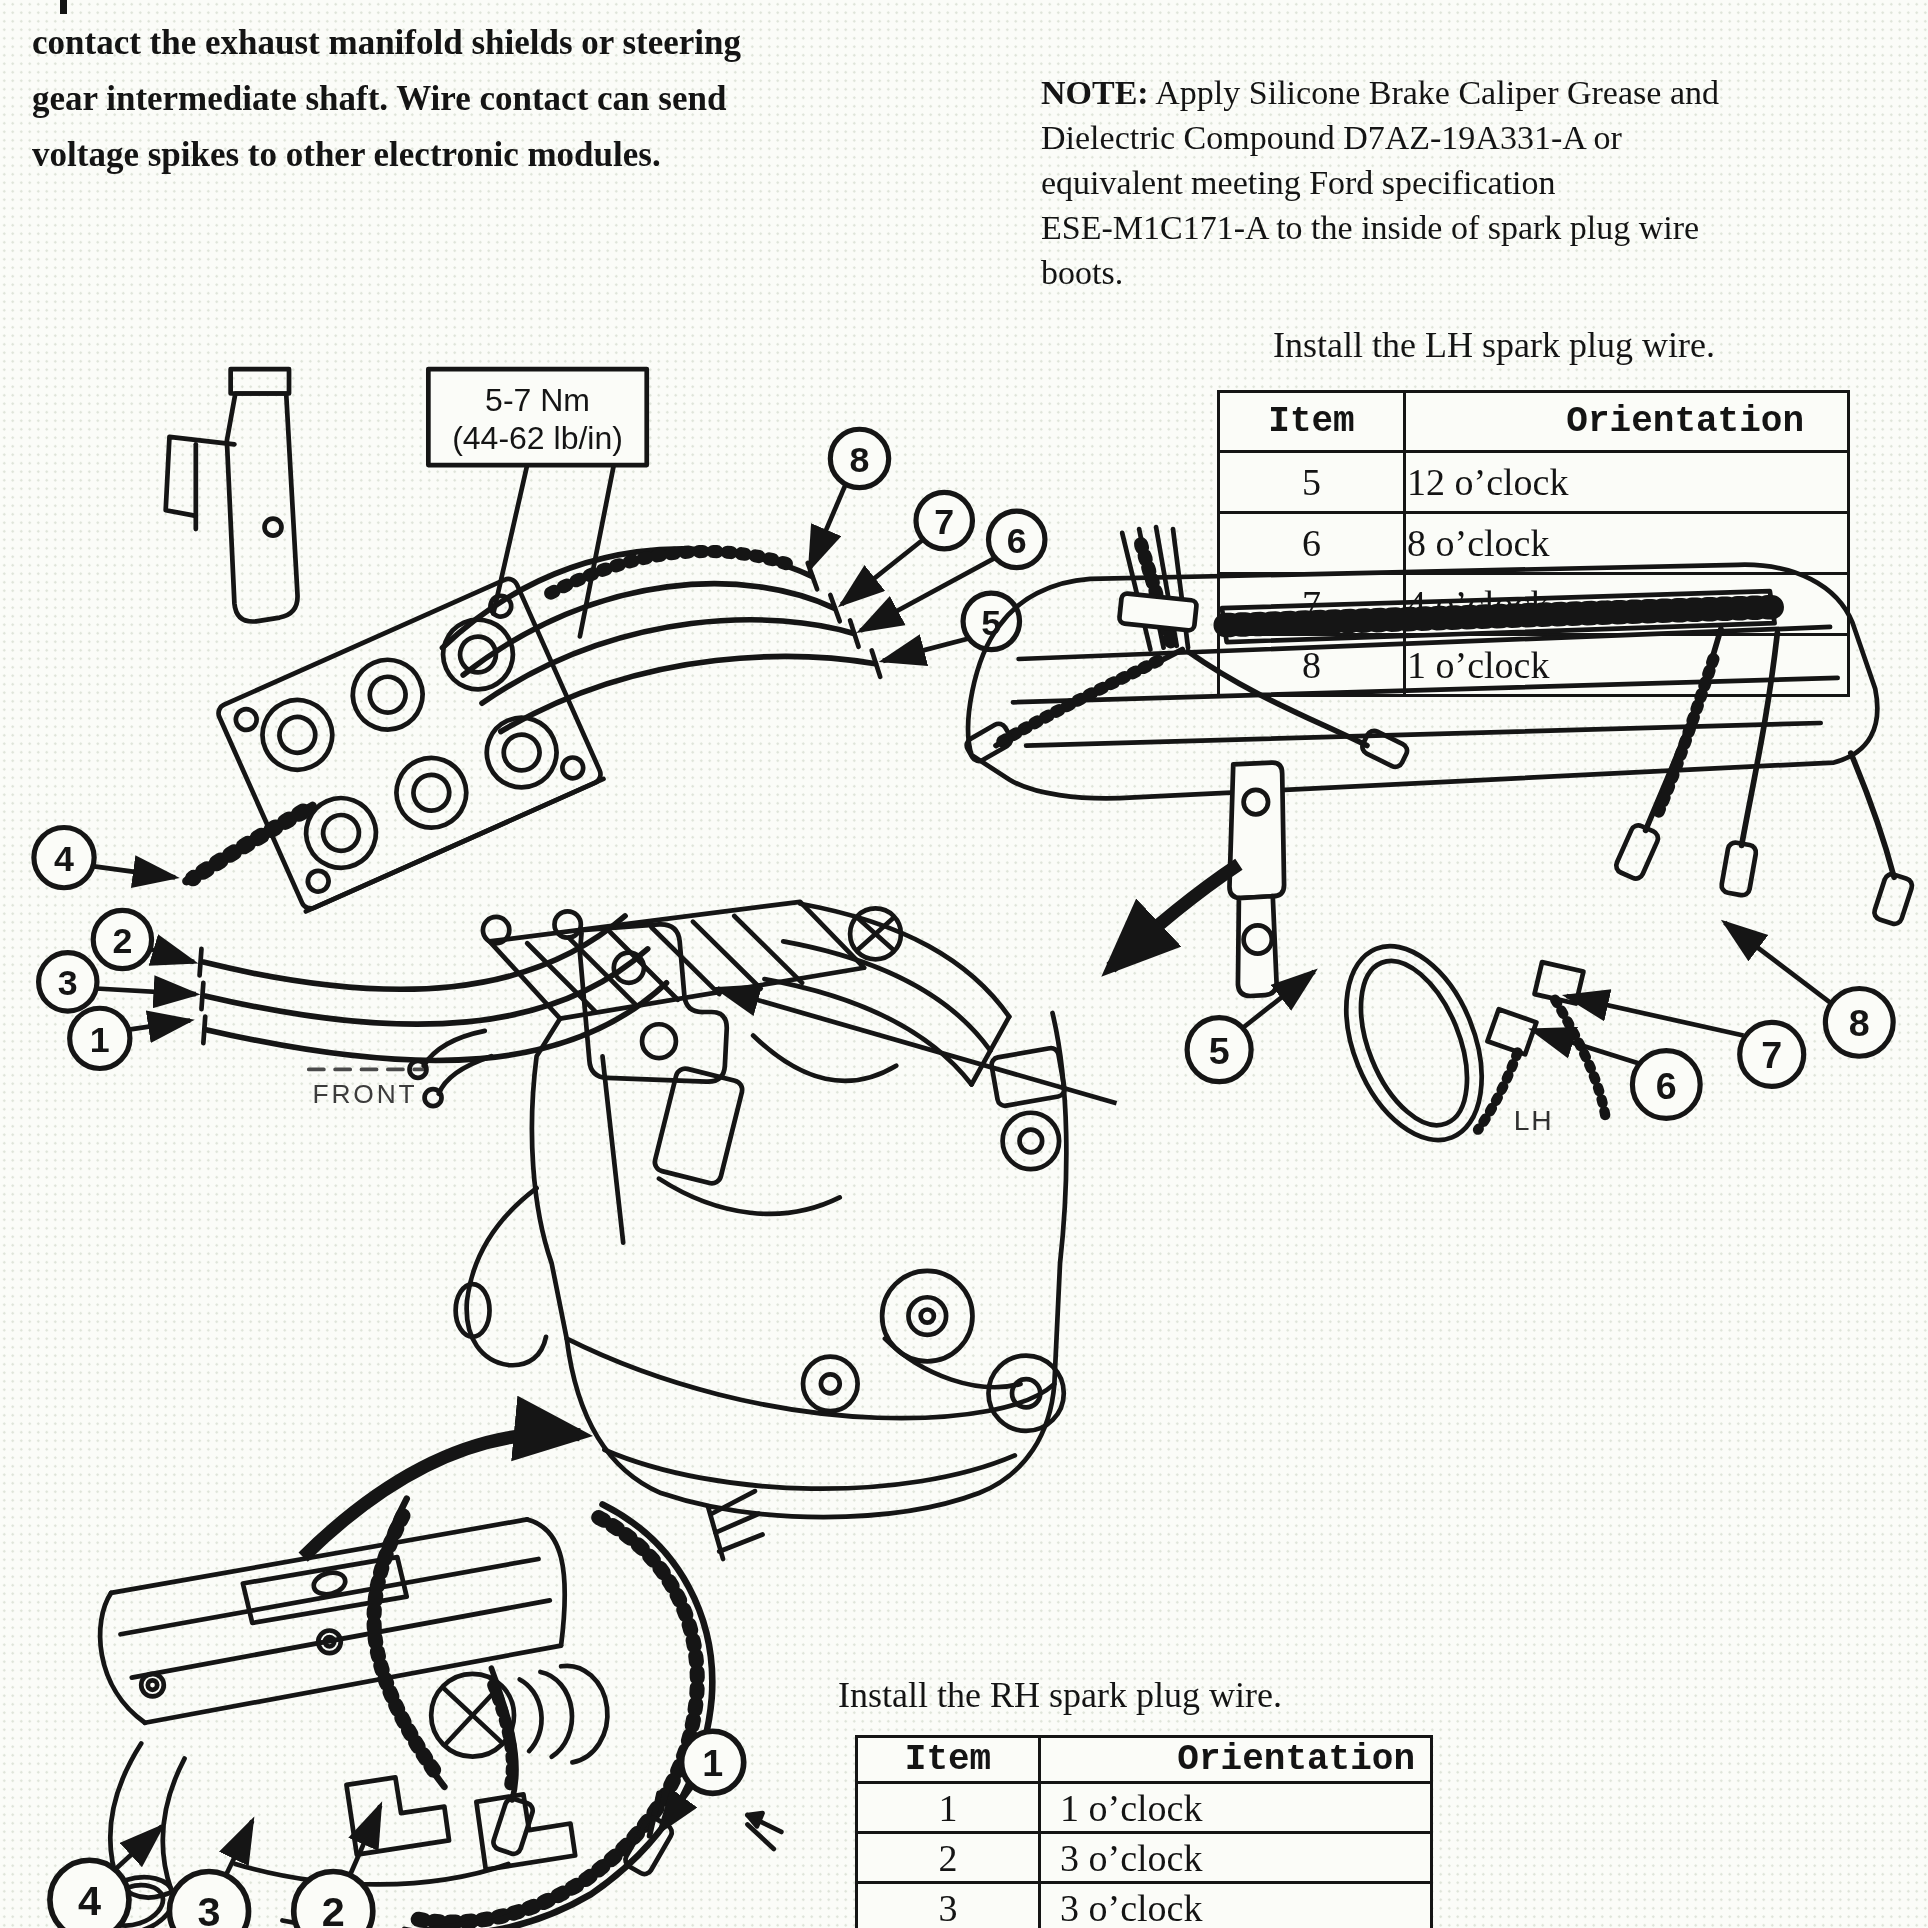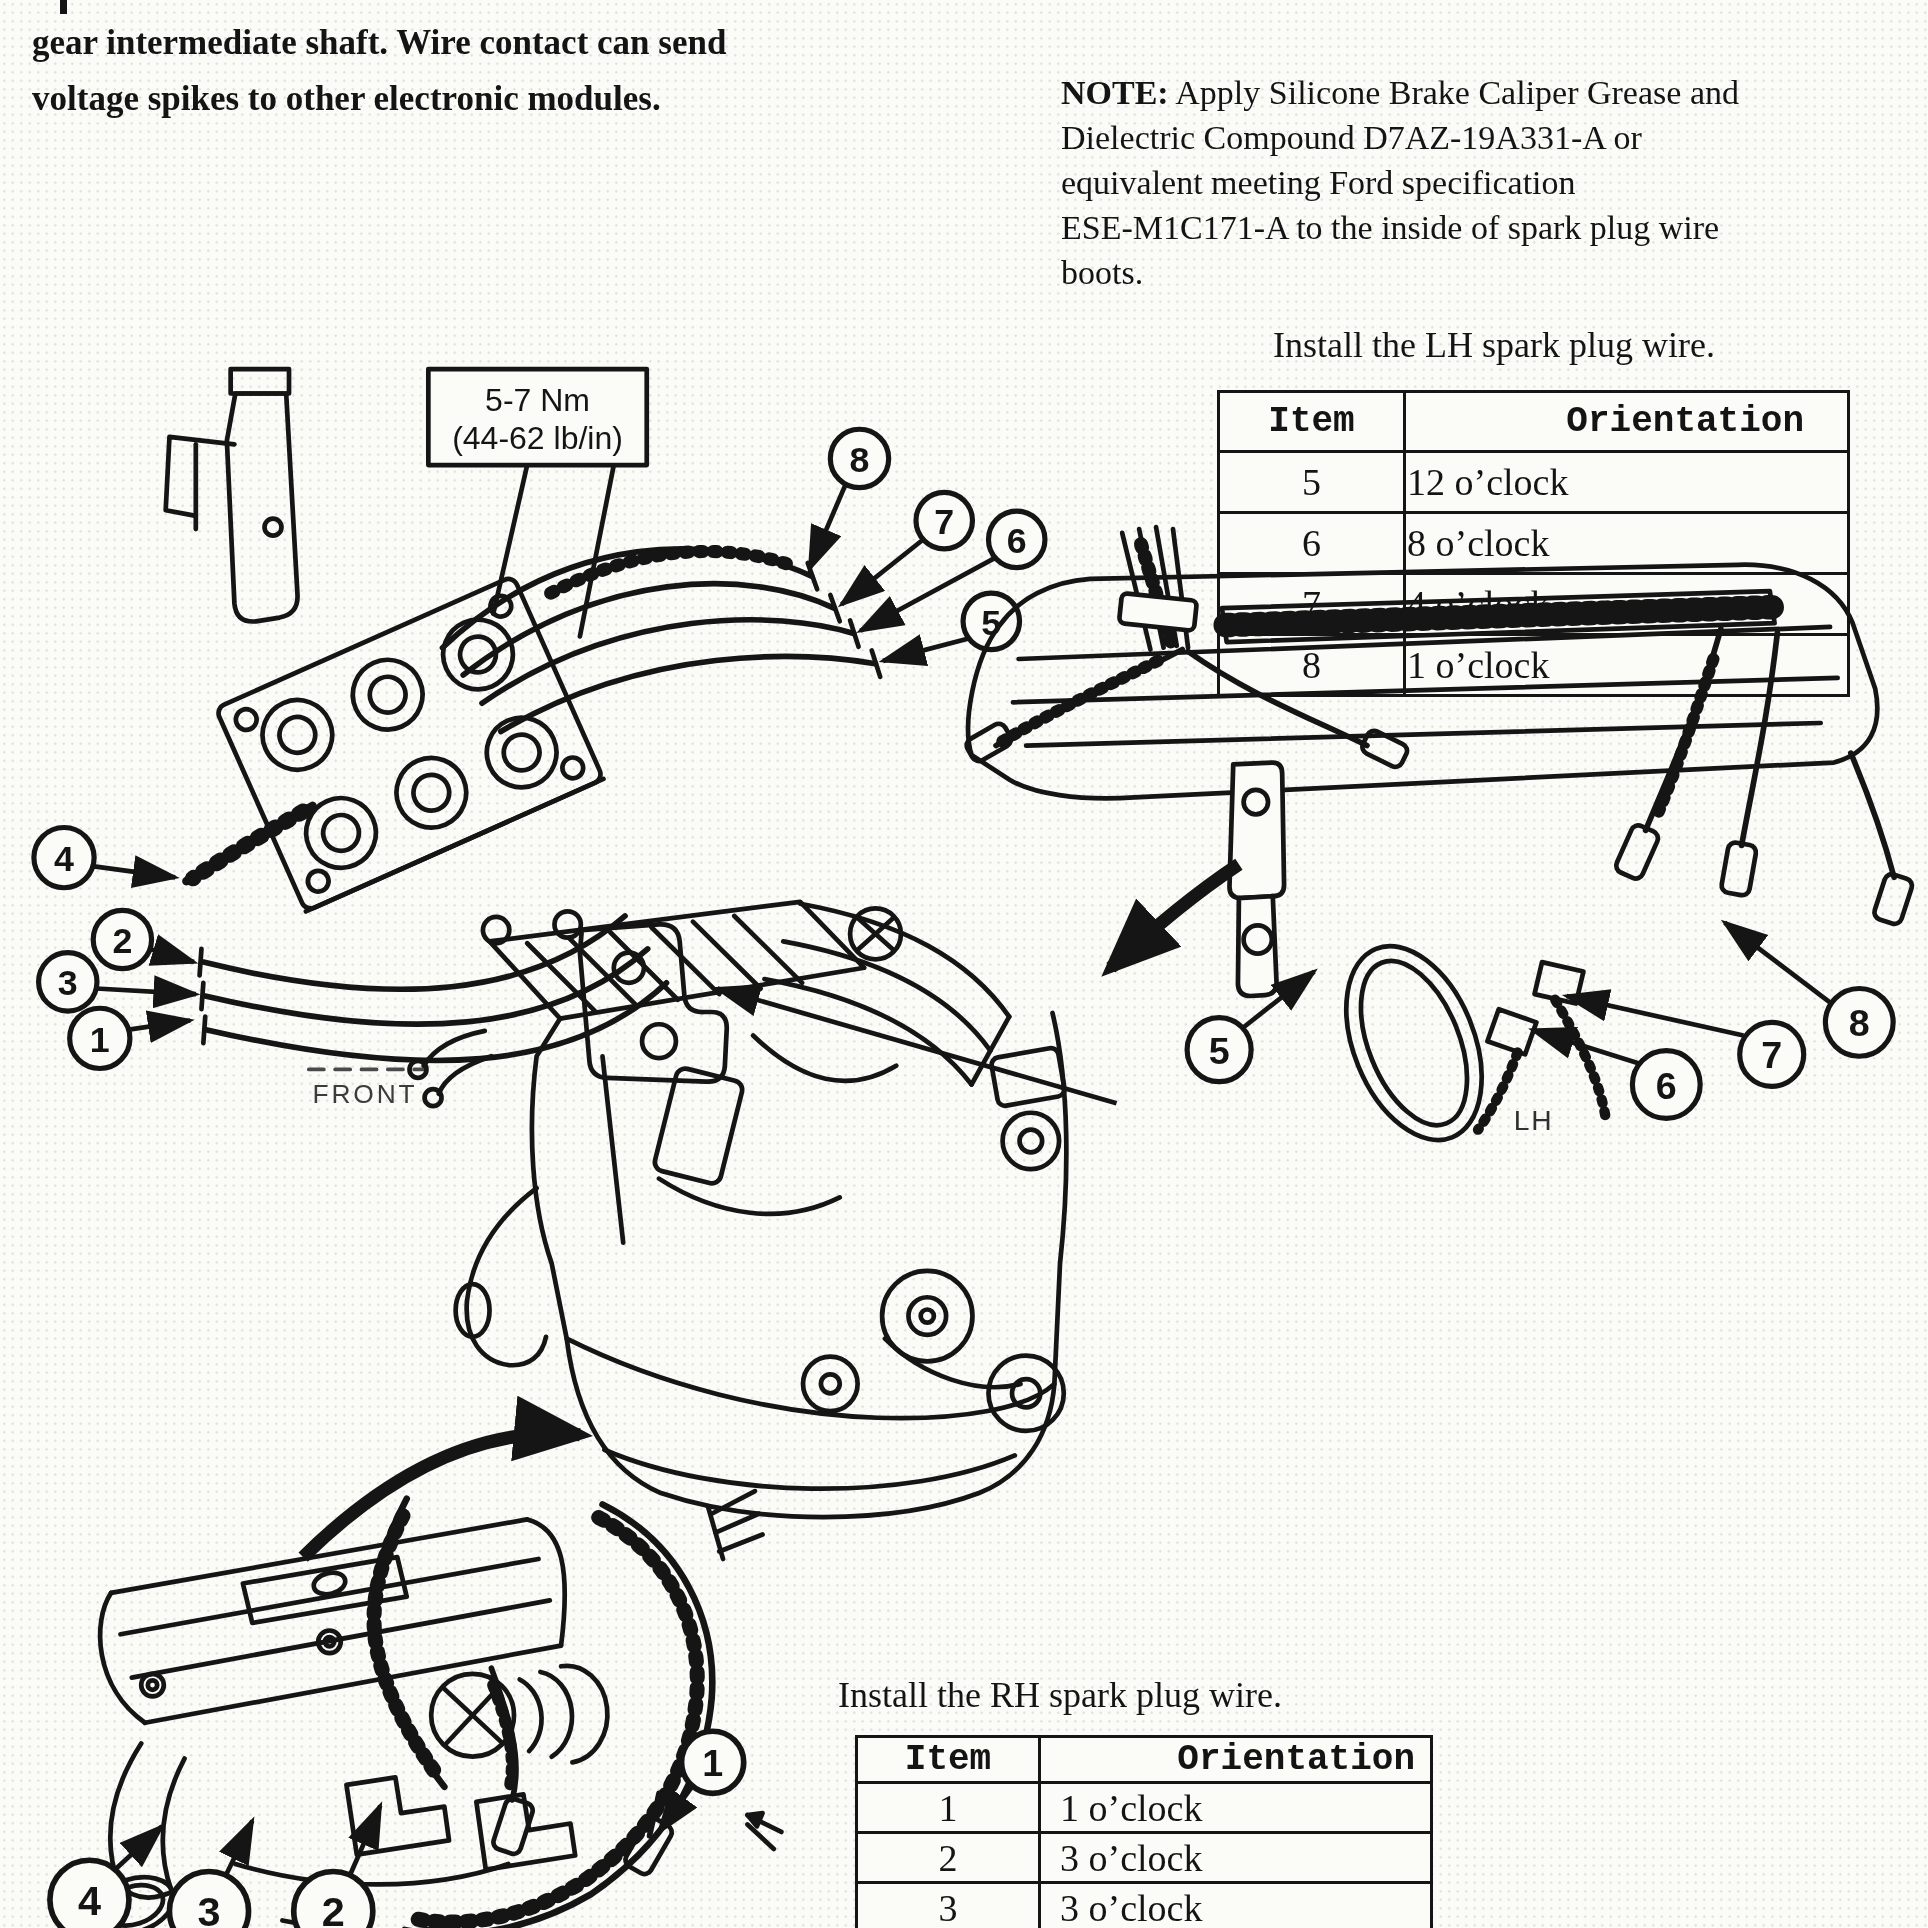--- a/index.html
+++ b/index.html
@@ -9,21 +9,21 @@
     background-color:#fbfcf8;
     background-image:radial-gradient(circle,#dde3d7 1px,transparent 1.4px);
     background-size:8.5px 8.5px;
     overflow:hidden;
     font-family:"Liberation Serif",serif;
     color:#141414;
   }
   .abs{position:absolute;}
   .serif{font-family:"Liberation Serif",serif;}
   .intro{left:32px;top:15px;font-size:35px;font-weight:700;line-height:56px;white-space:nowrap;}
-  .note{left:1041px;top:70px;font-size:34px;line-height:45px;white-space:nowrap;margin-left:20px;}
+  .note{left:1041px;top:70px;font-size:34px;line-height:45px;white-space:nowrap;}
   .note b{font-weight:700;}
   .heading{font-size:36px;white-space:nowrap;}
   .lh-heading{left:1273px;top:324px;}
   .rh-heading{left:838px;top:1674px;}
   table.spec{position:absolute;border-collapse:collapse;table-layout:fixed;background:#fbfcf8;}
   table.spec th,table.spec td{border:3.8px solid #151515;overflow:hidden;}
   table.spec th{font-family:Liberation Mono, monospace;font-weight:700;font-size:36px;}
   table.spec td{font-family:"Liberation Serif",serif;font-size:38px;}
   table.spec .item-col{text-align:center;}
   #lh-table{left:1217px;top:390px;width:633px;}
@@ -40,20 +40,21 @@
   .artifact{left:60px;top:0;width:6.6px;height:14px;background:#141414;}
 </style>
 </head>
 <body>
 
 <div class="page">
 
   <div class="abs artifact"></div>
 
   <div class="abs intro serif">
+    <div>contact the exhaust manifold shields or steering</div>
     <div>gear intermediate shaft. Wire contact can send</div>
     <div>voltage spikes to other electronic modules.</div>
   </div>
 
   <div class="abs note serif">
     <div><b>NOTE:</b> <span>Apply Silicone Brake Caliper Grease and</span></div>
     <div>Dielectric Compound D7AZ-19A331-A or</div>
     <div>equivalent meeting Ford specification</div>
     <div>ESE-M1C171-A to the inside of spark plug wire</div>
     <div>boots.</div>

